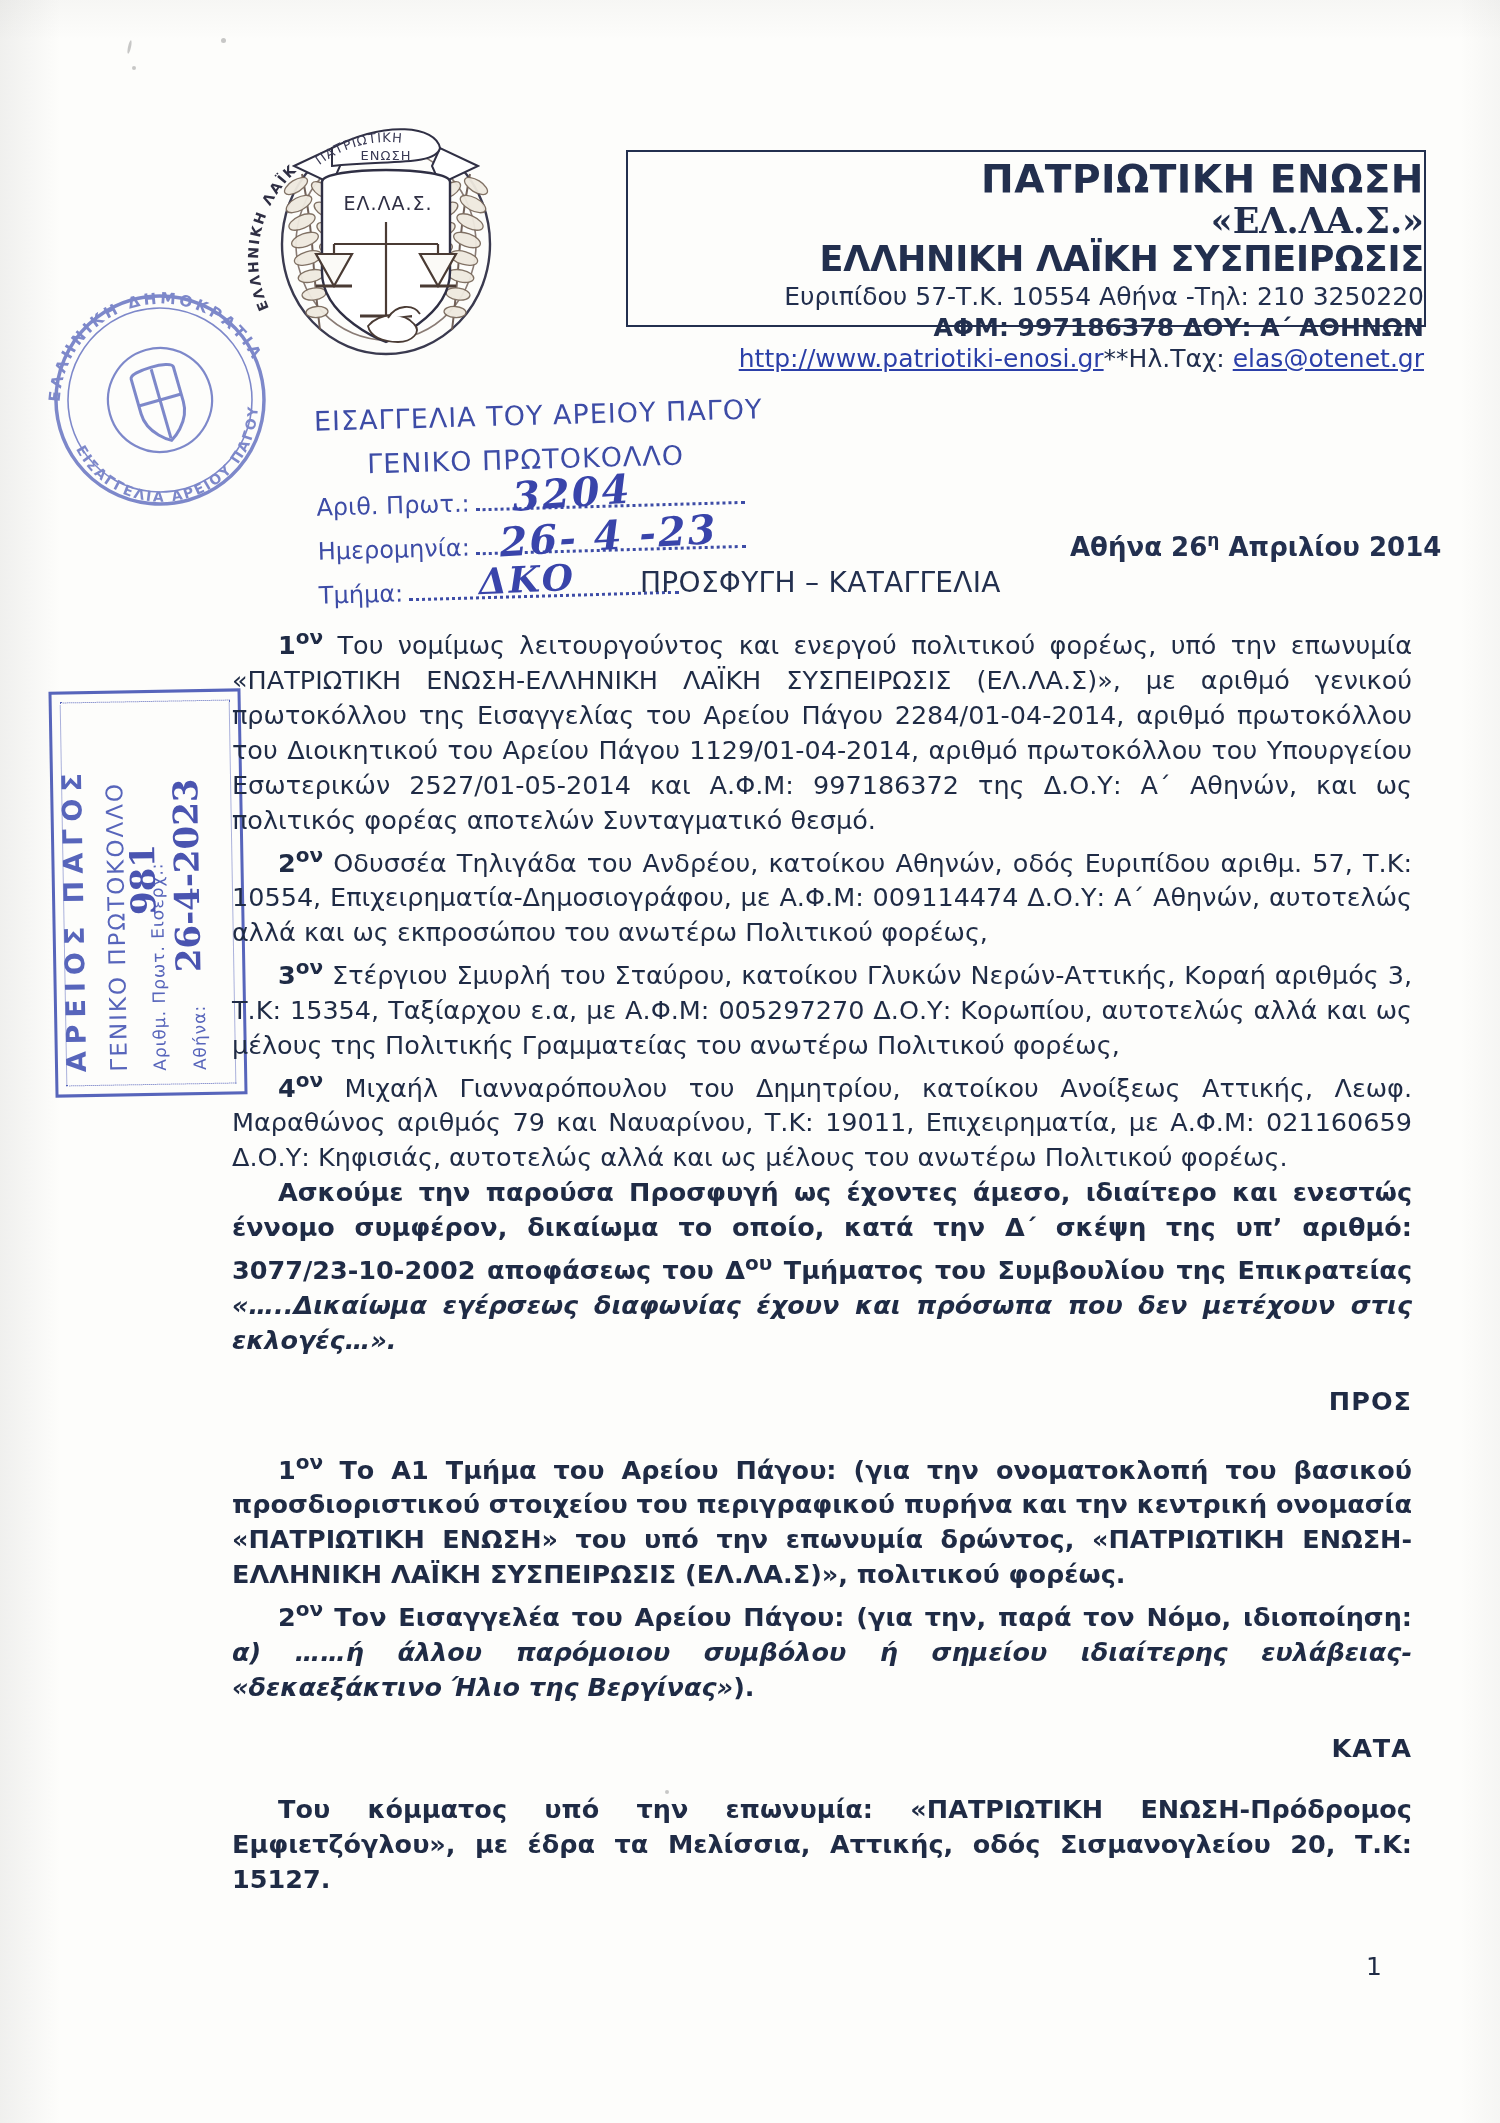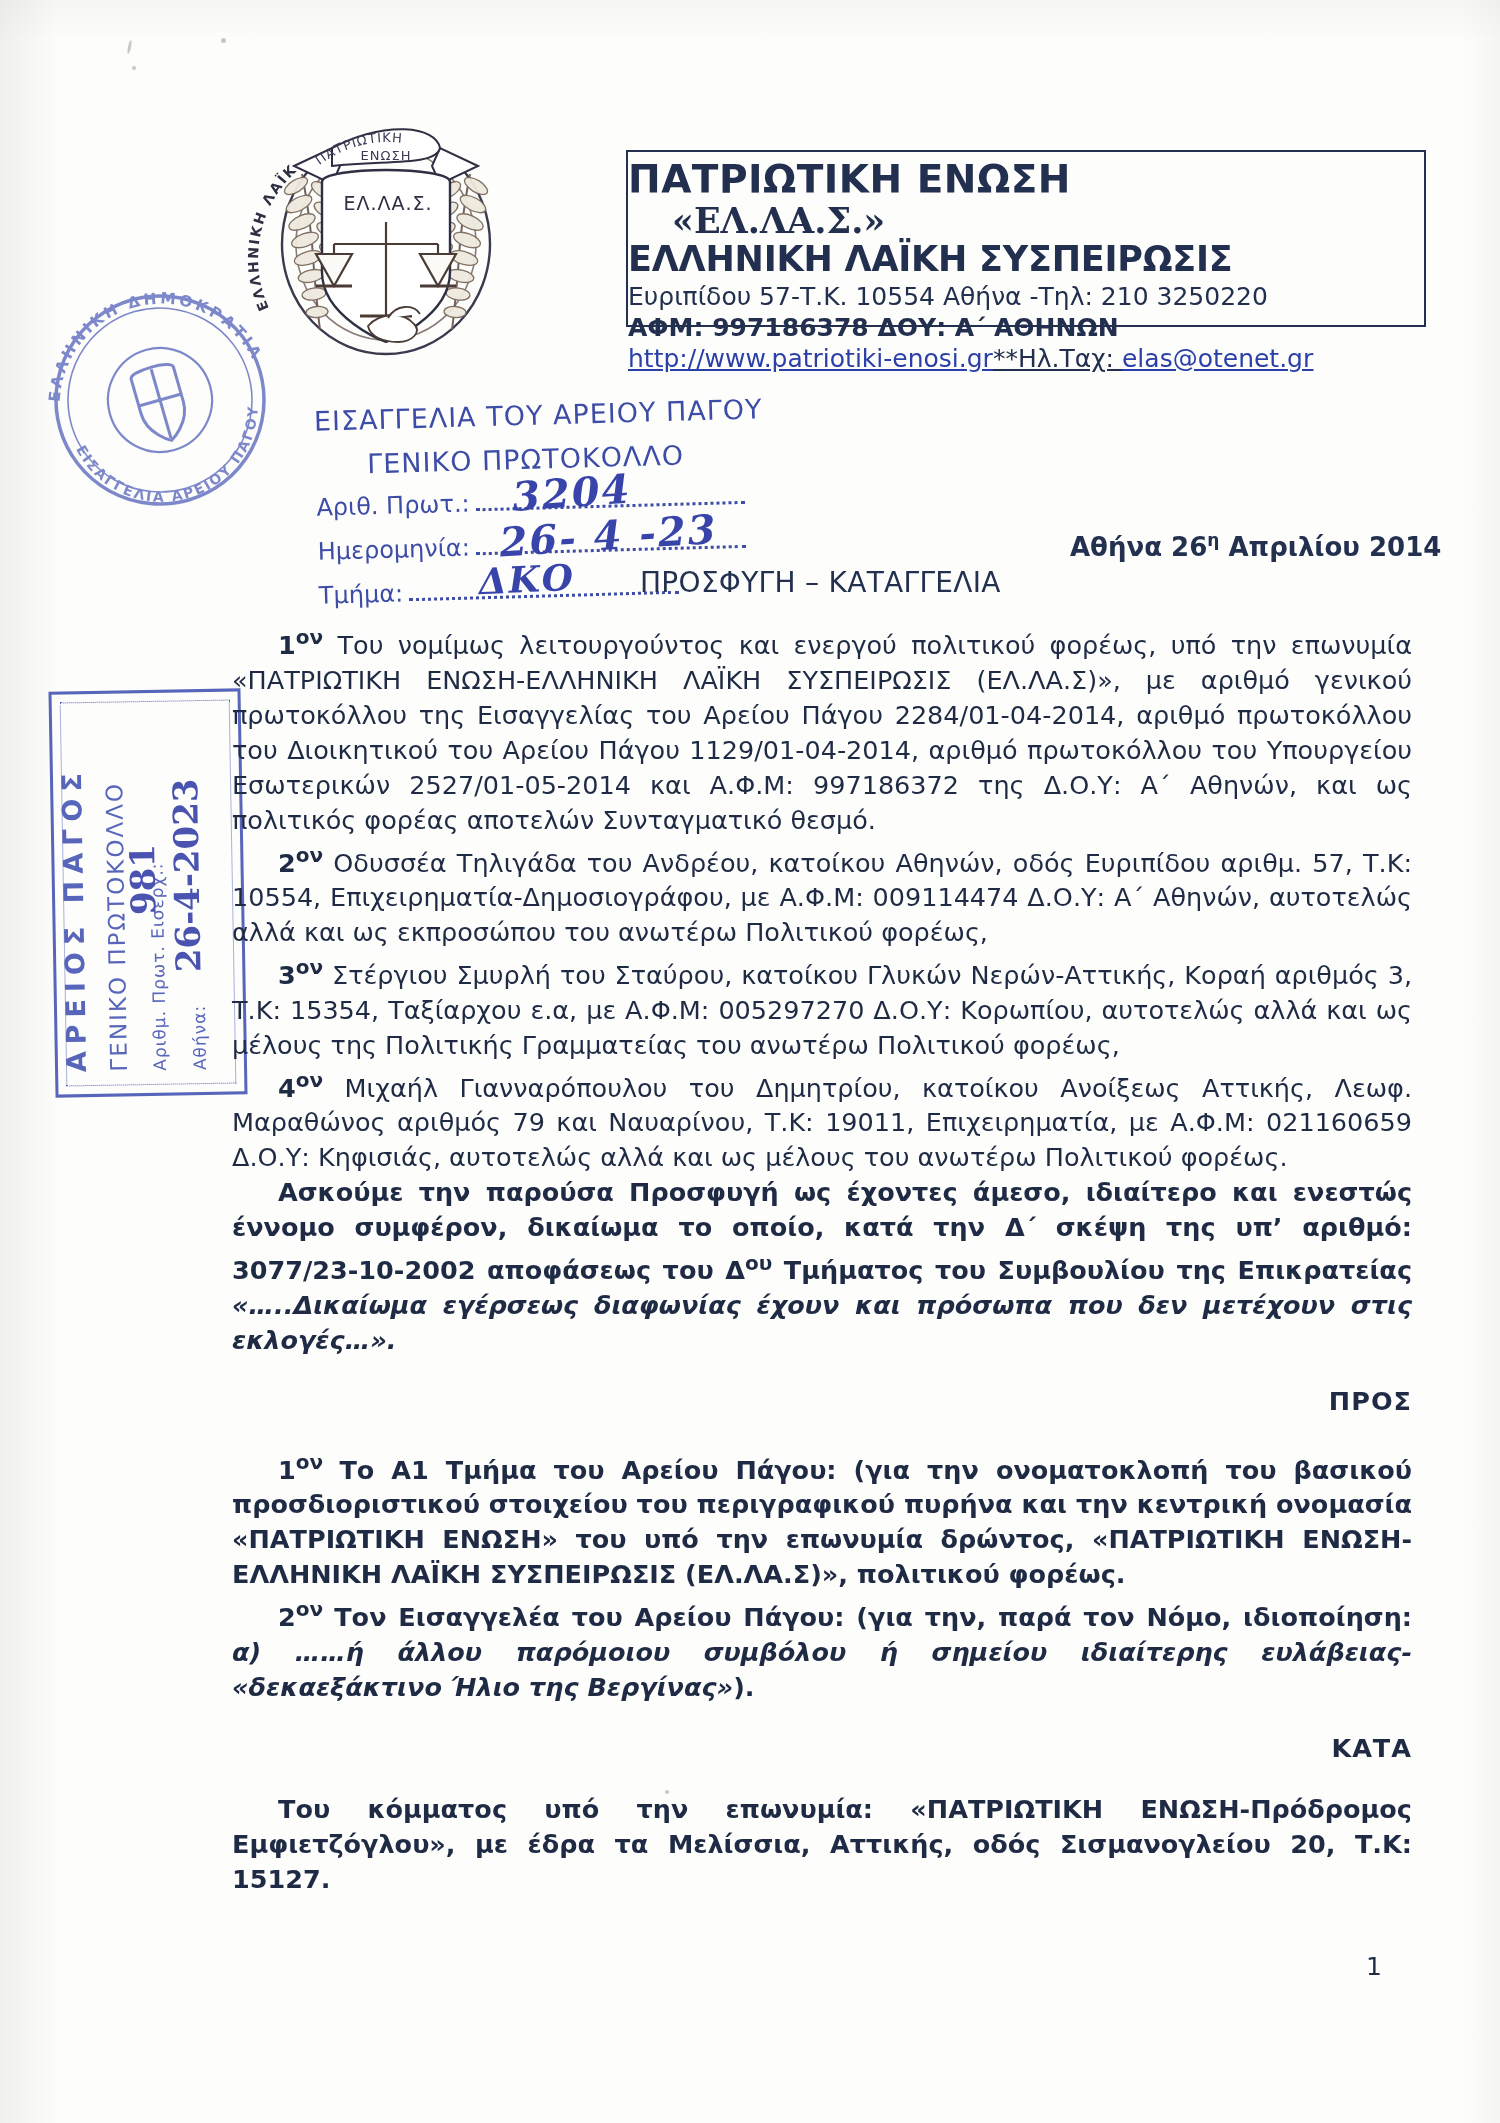--- a/index.html
+++ b/index.html
@@ -26,29 +26,29 @@
   
   .logo{
     position:absolute;left:236px;top:104px;width:300px;height:270px;
   }
   .logo svg{width:100%;height:100%;}
 
   .header-box{
     position:absolute;left:626px;top:150px;width:800px;height:177px;
     border:2px solid #23304f;
     box-sizing:border-box;
-    text-align:left;
+    text-align:right;
     color:#222f4e;
   }
   .hdr-l1{font-size:39px;font-weight:700;letter-spacing:.5px;margin-top:7px;line-height:1.08;}
   .hdr-l2{font-family:"DejaVu Serif","Liberation Serif",serif;font-size:35px;font-weight:700;line-height:1.12;margin-left:44px;}
   .hdr-l3{font-size:35px;font-weight:700;line-height:1.1;letter-spacing:-.2px;}
   .hdr-l4{font-size:25px;font-weight:400;line-height:1.26;margin-top:2px;}
   .hdr-l5{font-size:25px;font-weight:700;line-height:1.26;}
-  .hdr-l6{font-size:25px;font-weight:400;line-height:1.2;text-decoration:underline;}
+  .hdr-l6{font-size:25px;font-weight:400;line-height:1.2;}
   .hdr-l6 .lnk{color:#2b3fa8;text-decoration:underline;}
 
   
   .stamp-protocol{
     position:absolute;left:316px;top:398px;width:560px;height:180px;
     color:#2f3fa0;font-family:"DejaVu Sans","Liberation Sans",sans-serif;
     transform:rotate(-1.6deg);
     opacity:.93;
   }
   .sp-line1{position:absolute;left:0;top:0;font-size:27px;letter-spacing:1px;white-space:nowrap;}

